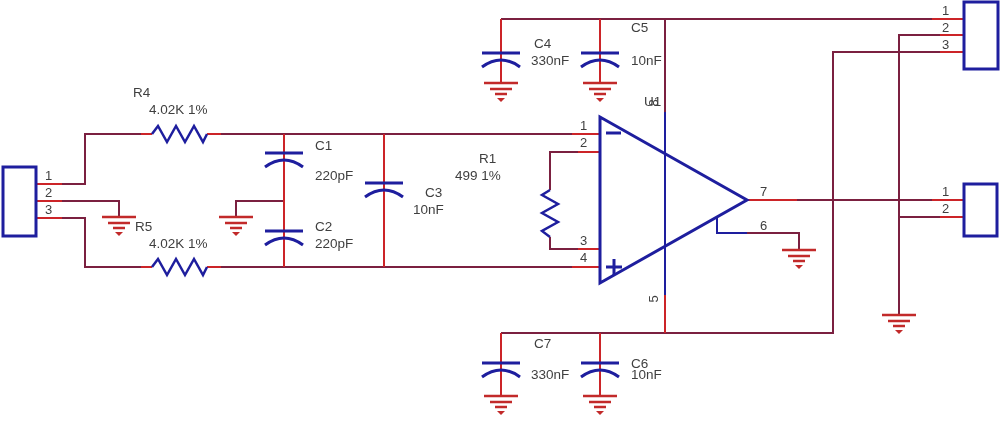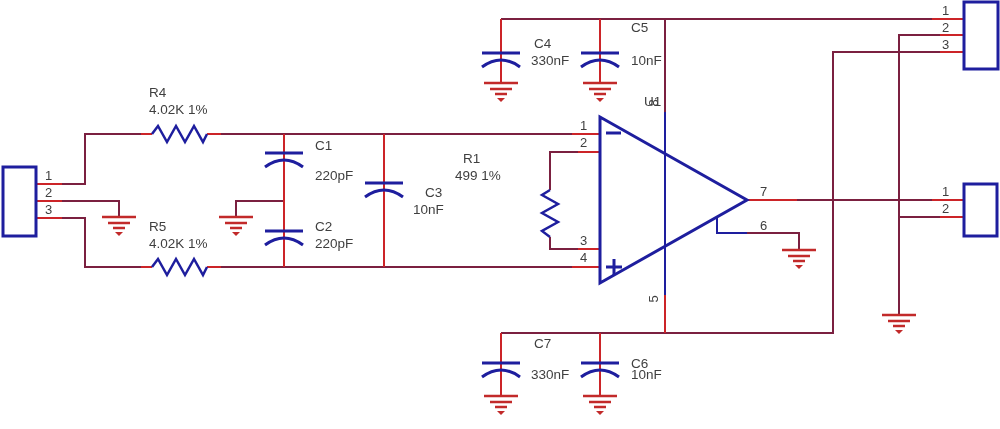--- a/index.html
+++ b/index.html
@@ -123,31 +123,31 @@
         <path d="M606,267 H622 M614,259 V275" stroke-width="3"></path>
         <path d="M717,217 V233 H747" stroke-width="2"></path>
       </g>
 
       <rect x="3" y="167" width="33" height="69" stroke-width="3" fill="#ffffff"></rect>
       <rect x="964" y="2" width="34" height="67" stroke-width="3" fill="#ffffff"></rect>
       <rect x="964" y="184" width="33" height="52" stroke-width="3" fill="#ffffff"></rect>
     </g>
   </svg>
 
-  <div class="lbl" style="left:149px;top:85px">R4</div>
+  <div class="lbl" style="left:133px;top:85px">R4</div>
   <div class="lbl" style="left:149px;top:102px">4.02K 1%</div>
-  <div class="lbl" style="left:149px;top:219px">R5</div>
+  <div class="lbl" style="left:135px;top:219px">R5</div>
   <div class="lbl" style="left:149px;top:236px">4.02K 1%</div>
   <div class="lbl" style="left:315px;top:138px">C1</div>
   <div class="lbl" style="left:315px;top:168px">220pF</div>
   <div class="lbl" style="left:315px;top:219px">C2</div>
   <div class="lbl" style="left:315px;top:236px">220pF</div>
   <div class="lbl" style="left:425px;top:185px">C3</div>
   <div class="lbl" style="left:413px;top:202px">10nF</div>
-  <div class="lbl" style="left:463px;top:151px">R1</div>
+  <div class="lbl" style="left:479px;top:151px">R1</div>
   <div class="lbl" style="left:455px;top:168px">499 1%</div>
   <div class="lbl" style="left:534px;top:36px">C4</div>
   <div class="lbl" style="left:531px;top:53px">330nF</div>
   <div class="lbl" style="left:631px;top:20px">C5</div>
   <div class="lbl" style="left:631px;top:53px">10nF</div>
   <div class="lbl" style="left:534px;top:336px">C7</div>
   <div class="lbl" style="left:531px;top:367px">330nF</div>
   <div class="lbl" style="left:631px;top:356px">C6</div>
   <div class="lbl" style="left:631px;top:367px">10nF</div>
   <div class="lbl" style="left:644px;top:94px">U1</div>

